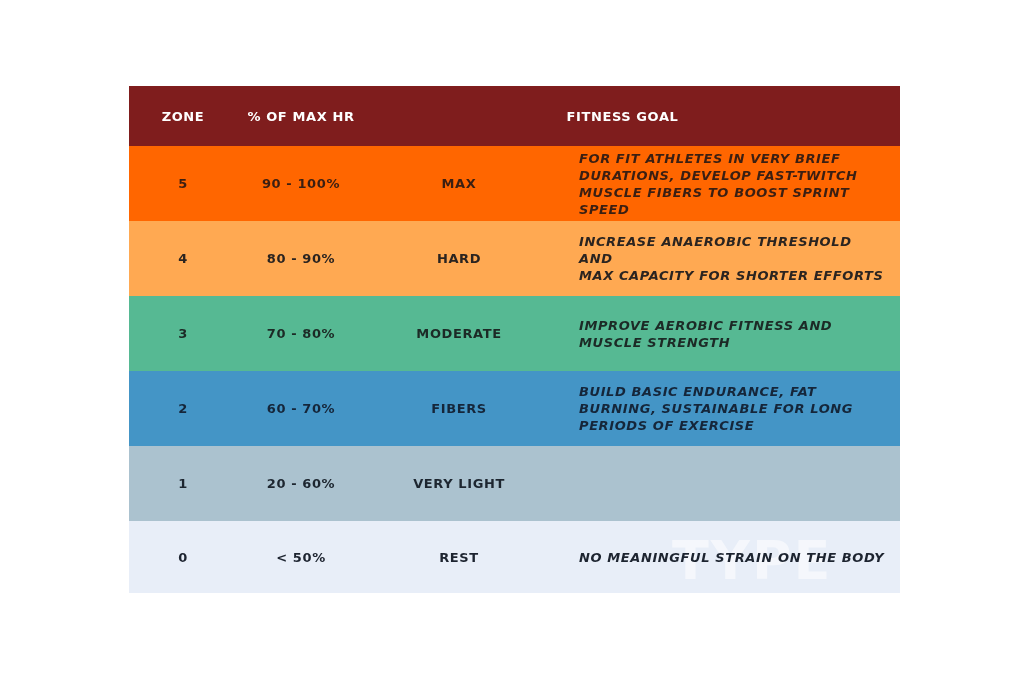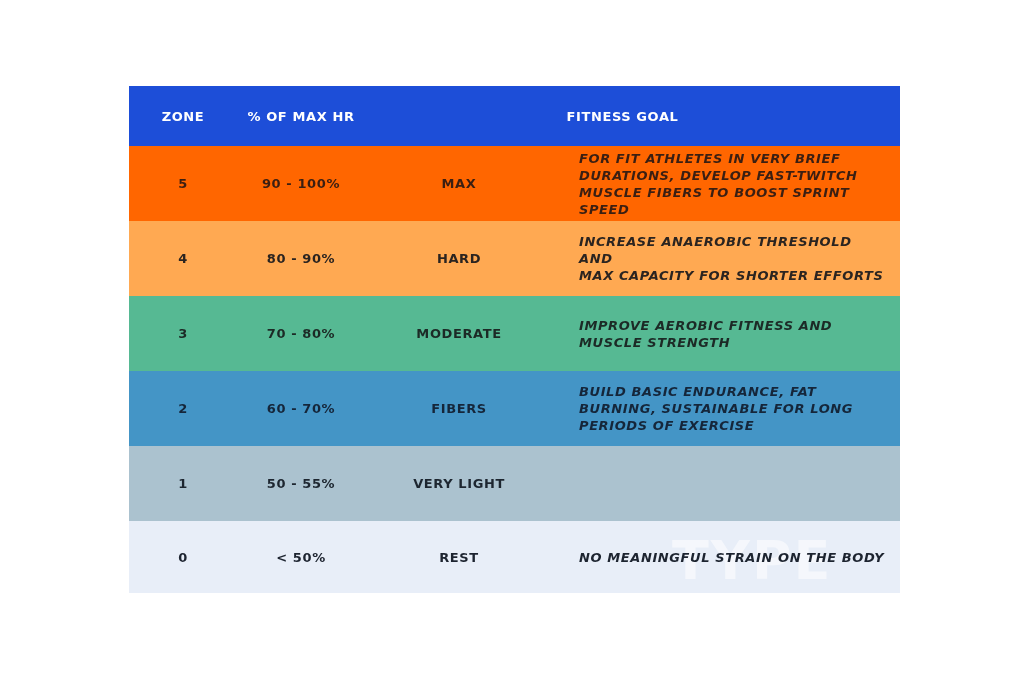--- a/index.html
+++ b/index.html
@@ -57,21 +57,21 @@
     pointer-events: none;
     line-height: 1;
     height: 59px;
     overflow: hidden;
   }
 </style>
 </head>
 <body>
 
 <div class="table">
-  <div class="row header" style="background: #1d4ed8;">
+  <div class="row header" style="background: #7f1d1d;">
     <div class="cell c1">ZONE</div>
     <div class="cell c2">% OF MAX HR</div>
     <div class="cell c4">FITNESS GOAL</div>
   </div>
 
   <div class="row datarow" style="background: rgb(255, 102, 0); color: rgb(59, 31, 18);">
     <div class="cell c1">5</div>
     <div class="cell c2">90 - 100%</div>
     <div class="cell c3">MAX</div>
     <div class="cell c4">FOR FIT ATHLETES IN VERY BRIEF
@@ -99,21 +99,21 @@
     <div class="cell c1">2</div>
     <div class="cell c2">60 - 70%</div>
     <div class="cell c3">FIBERS</div>
     <div class="cell c4">BUILD BASIC ENDURANCE, FAT
 BURNING, SUSTAINABLE FOR LONG
 PERIODS OF EXERCISE</div>
   </div>
 
   <div class="row datarow" style="background: rgb(171, 194, 207); color: rgb(29, 38, 48);">
     <div class="cell c1">1</div>
-    <div class="cell c2">50 - 55%</div>
+    <div class="cell c2">20 - 60%</div>
     <div class="cell c3">VERY LIGHT</div>
   </div>
 
   <div class="row datarow last" style="background: rgb(232, 238, 248); color: rgb(29, 36, 48);">
     <div class="cell c1">0</div>
     <div class="cell c2">&lt; 50%</div>
     <div class="cell c3">REST</div>
     <div class="cell c4">NO MEANINGFUL STRAIN ON THE BODY</div>
   </div>
 </div>

